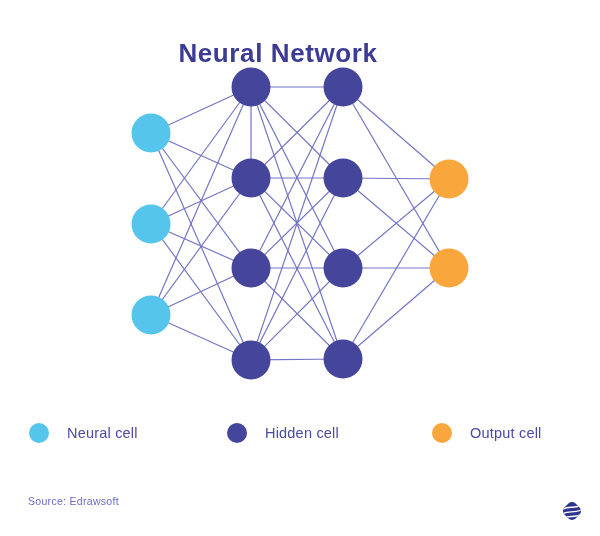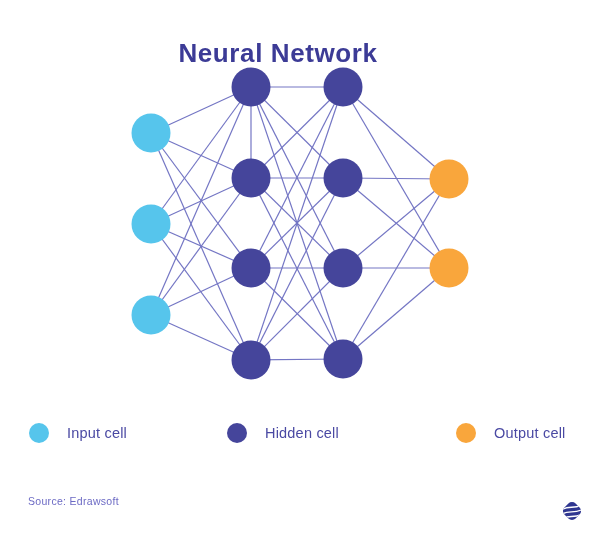--- a/index.html
+++ b/index.html
@@ -25,21 +25,21 @@
   .legend { position: absolute; top: 0; left: 0; width: 600px; height: 0; }
   .legend-item {
     position: absolute;
     top: 423px;
     display: flex;
     align-items: center;
     gap: 18px;
   }
   .legend-item-1 { left: 29px; }
   .legend-item-2 { left: 227px; }
-  .legend-item-3 { left: 456px; }
+  .legend-item-3 { left: 432px; }
   .swatch {
     width: 20px; height: 20px;
     border-radius: 50%;
     flex: 0 0 auto;
   }
   .legend-label {
     font-size: 14.5px;
     letter-spacing: 0.2px;
     white-space: nowrap;
   }
@@ -110,21 +110,21 @@
     <circle cx="343" cy="178" r="19.5" fill="#45459b"></circle>
     <circle cx="343" cy="268" r="19.5" fill="#45459b"></circle>
     <circle cx="343" cy="359" r="19.5" fill="#45459b"></circle>
     <circle cx="449" cy="179" r="19.5" fill="#f9a63c"></circle>
     <circle cx="449" cy="268" r="19.5" fill="#f9a63c"></circle>
   </svg>
 
 <div class="legend">
   <div class="legend-item legend-item-1">
     <span class="swatch" style="background: rgb(86, 197, 236);"></span>
-    <span class="legend-label" style="color: rgb(74, 73, 163);">Input cell</span>
+    <span class="legend-label" style="color: rgb(74, 73, 163);">Neural cell</span>
   </div>
   <div class="legend-item legend-item-2">
     <span class="swatch" style="background: rgb(69, 69, 155);"></span>
     <span class="legend-label" style="color: rgb(74, 73, 163);">Hidden cell</span>
   </div>
   <div class="legend-item legend-item-3">
     <span class="swatch" style="background: rgb(249, 166, 60);"></span>
     <span class="legend-label" style="color: rgb(74, 73, 163);">Output cell</span>
   </div>
 </div>

